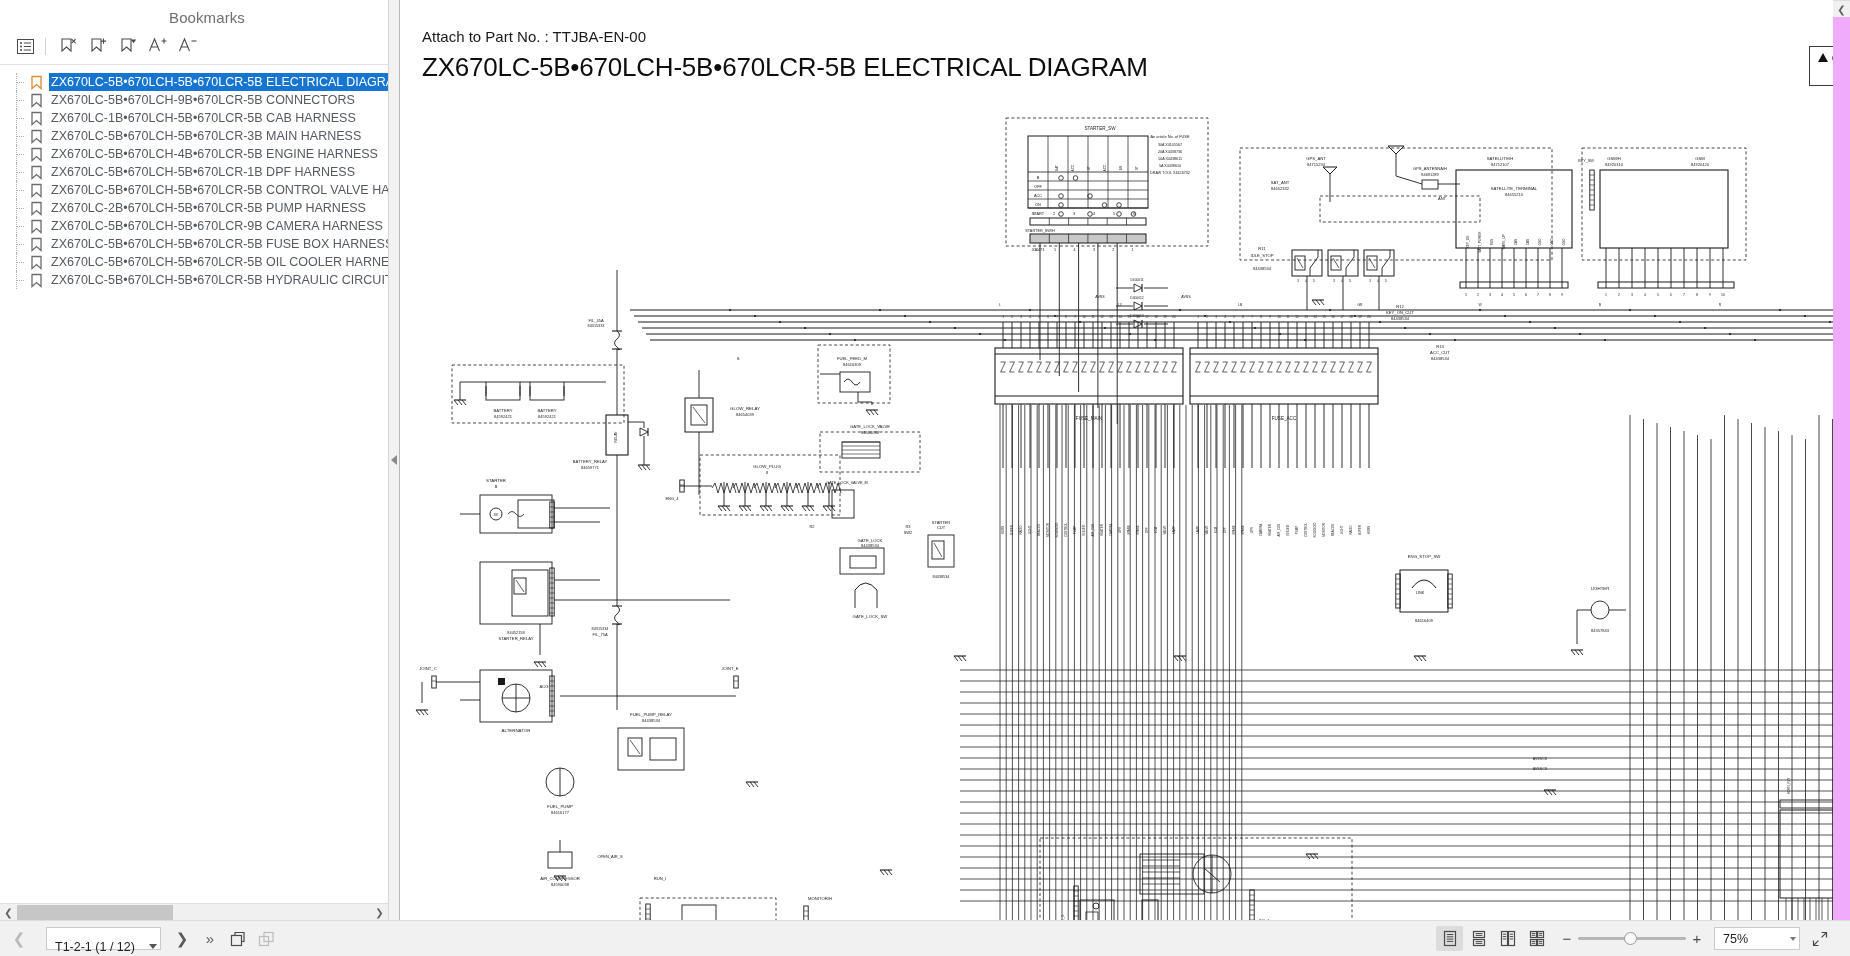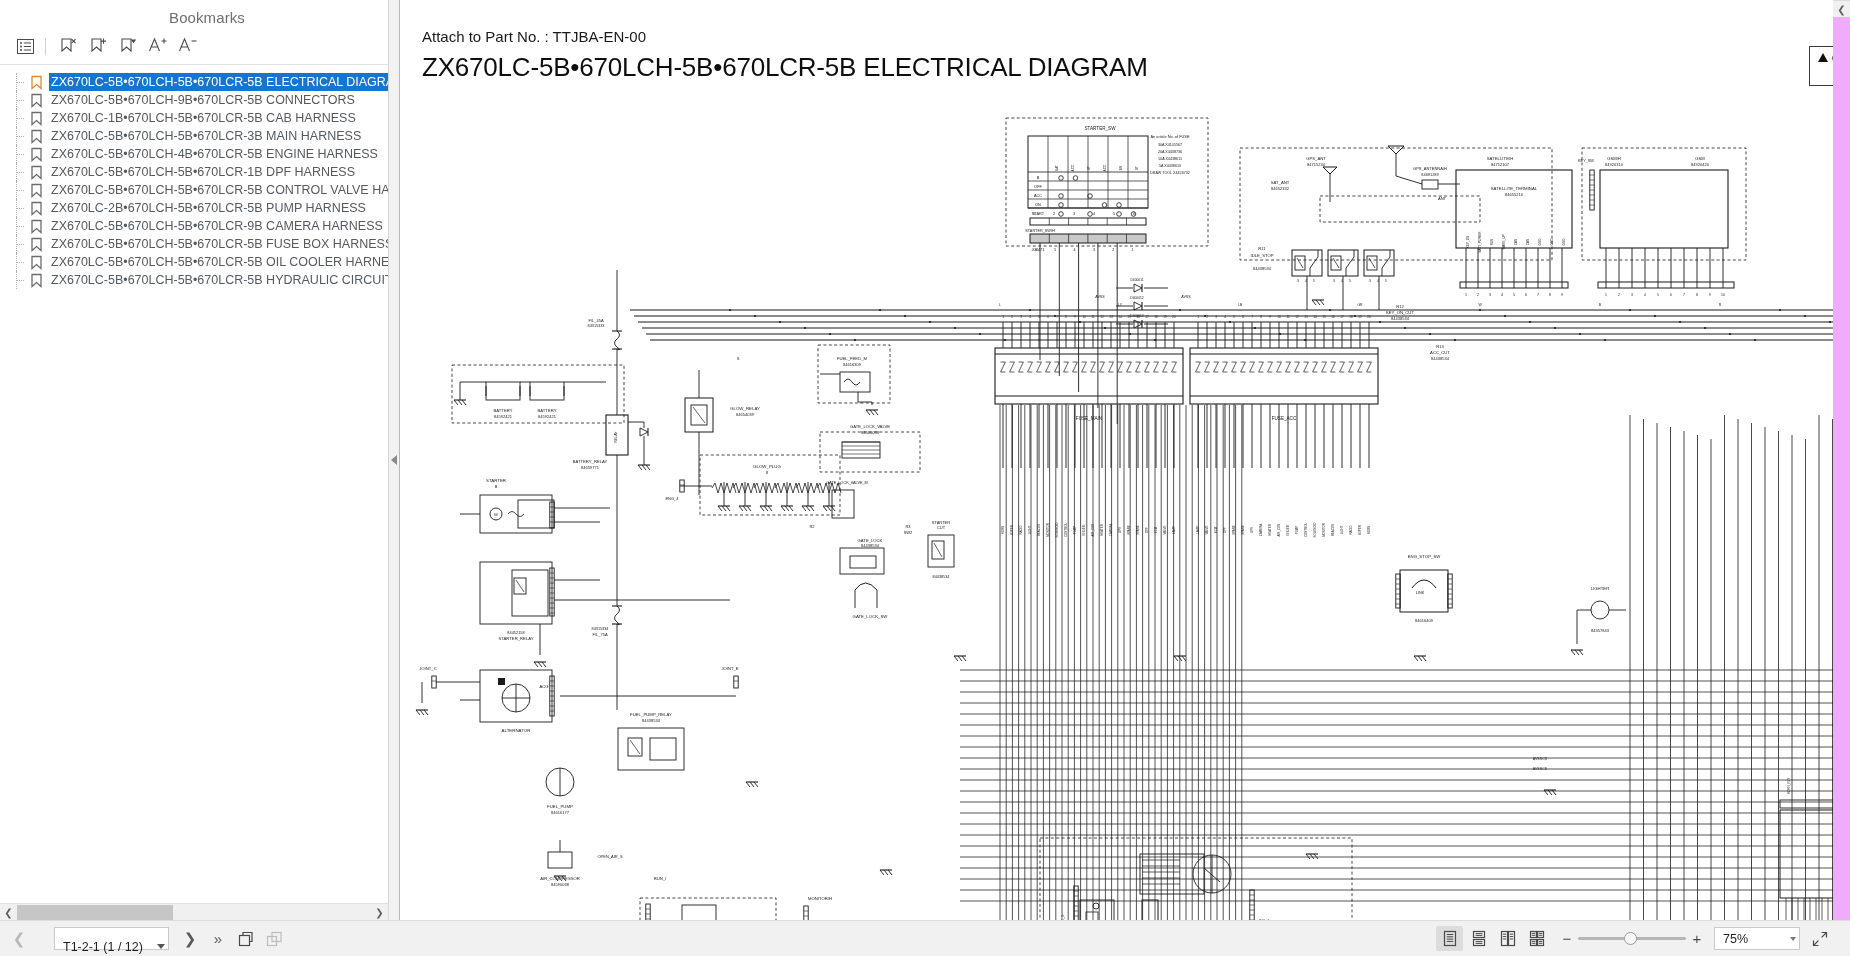--- a/index.html
+++ b/index.html
@@ -257,21 +257,21 @@
     font-size: 15px;
     border-radius: 2px;
   }
   .sb-btn.disabled { color: #b9b9b9; cursor: default; }
   .page-combo {
     display: flex; align-items: center;
     border: 1px solid #cacaca;
     background: #fff;
     height: 23px;
     padding: 16px 3px 0 8px;
-    margin: 0 6px 0 20px;
+    margin: 0 6px 0 12px;
     min-width: 115px;
     cursor: pointer;
   }
   .page-combo .pc-text {
     font-size: 12.5px; color: #1f1f1f;
     flex: 1 1 auto; white-space: nowrap;
   }
   .caret-dn {
     width: 0; height: 0;
     border-left: 4px solid transparent;

